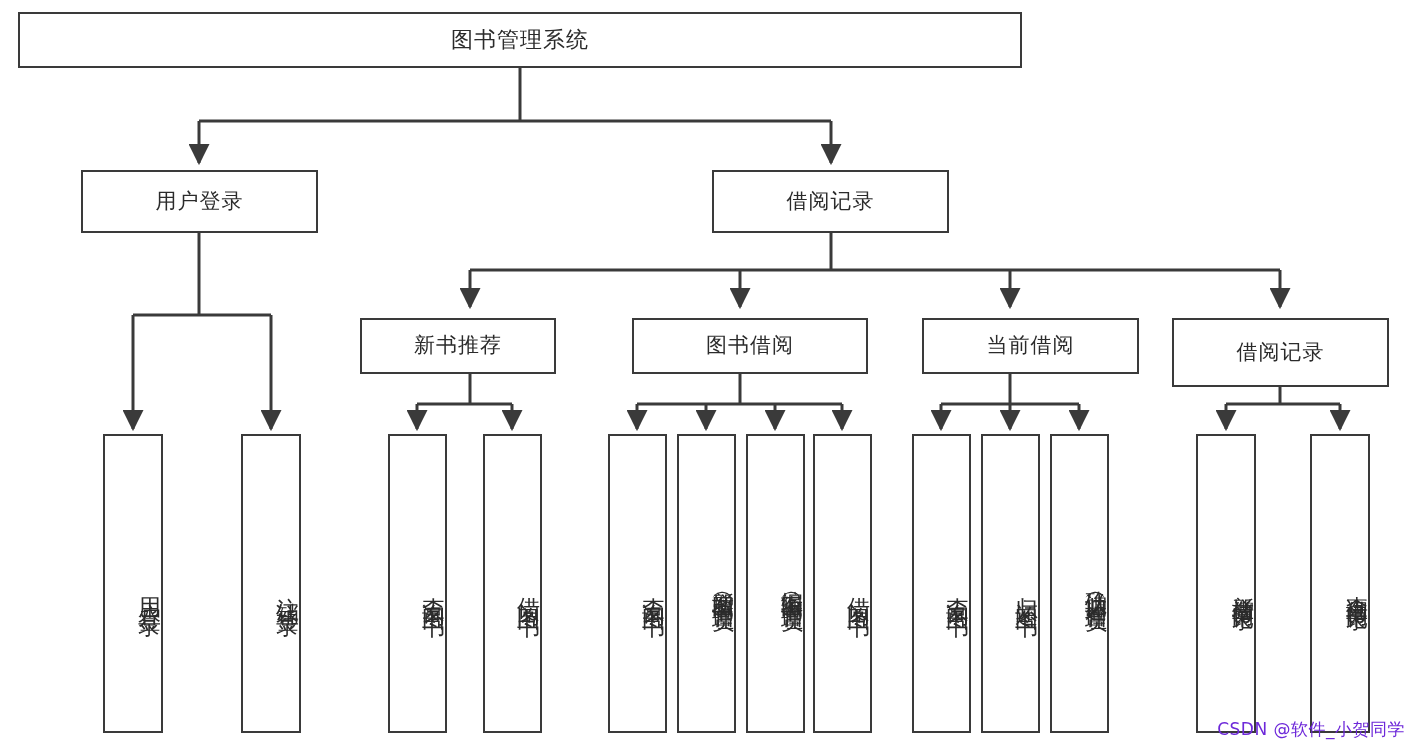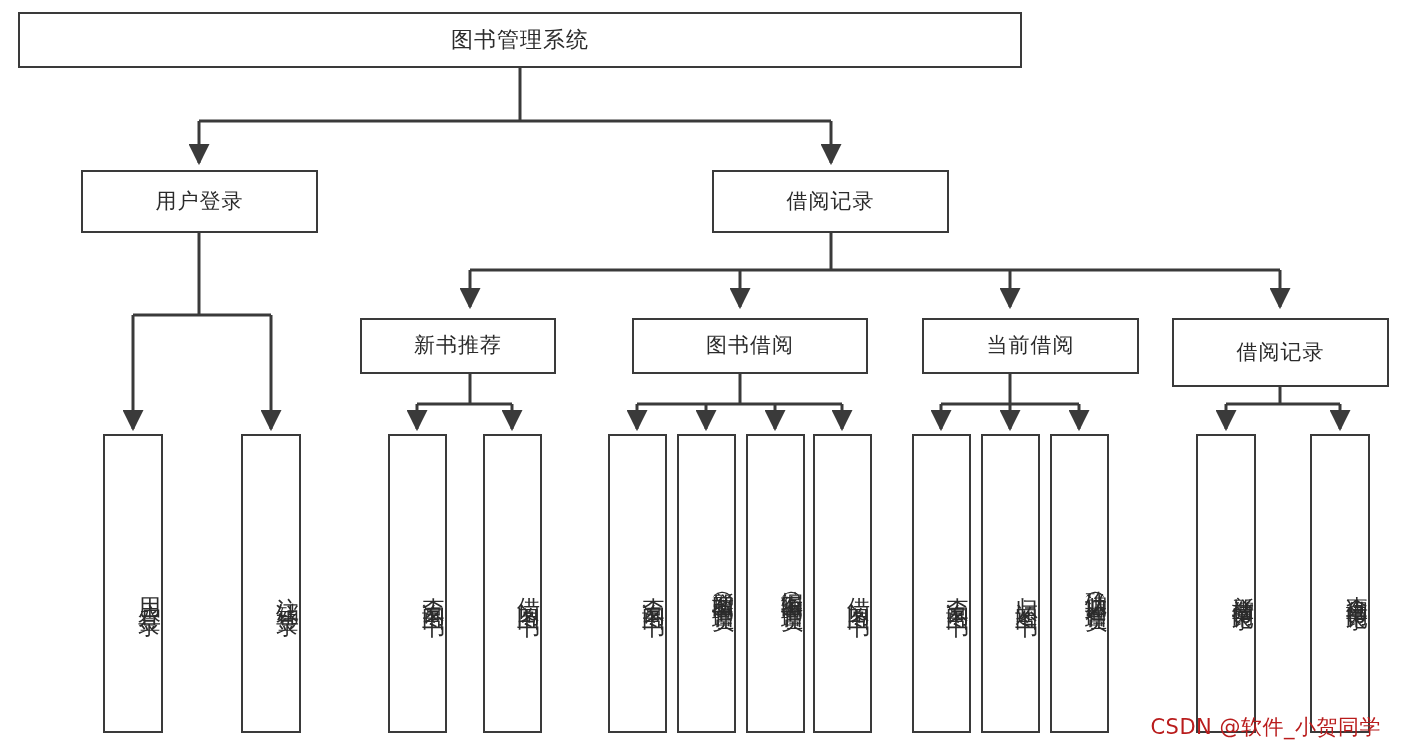--- a/index.html
+++ b/index.html
@@ -57,24 +57,24 @@
     padding-top: 14px;
     overflow: hidden;
   }
   .node-v.tall-text {
     padding-top: 6px;
     letter-spacing: 3px;
     font-size: 22px;
   }
   .watermark {
     position: absolute;
-    right: 24px;
+    right: 0;
     bottom: 6px;
-    font-size: 21px;
-    color: #b91c1c;
+    font-size: 17px;
+    color: #6d28d9;
     white-space: nowrap;
     letter-spacing: 0.5px;
   }
 </style>
 </head>
 <body>
 
 <div id="canvas">
 
   <svg id="wires" viewBox="0 0 1405 747" xmlns="http://www.w3.org/2000/svg">

